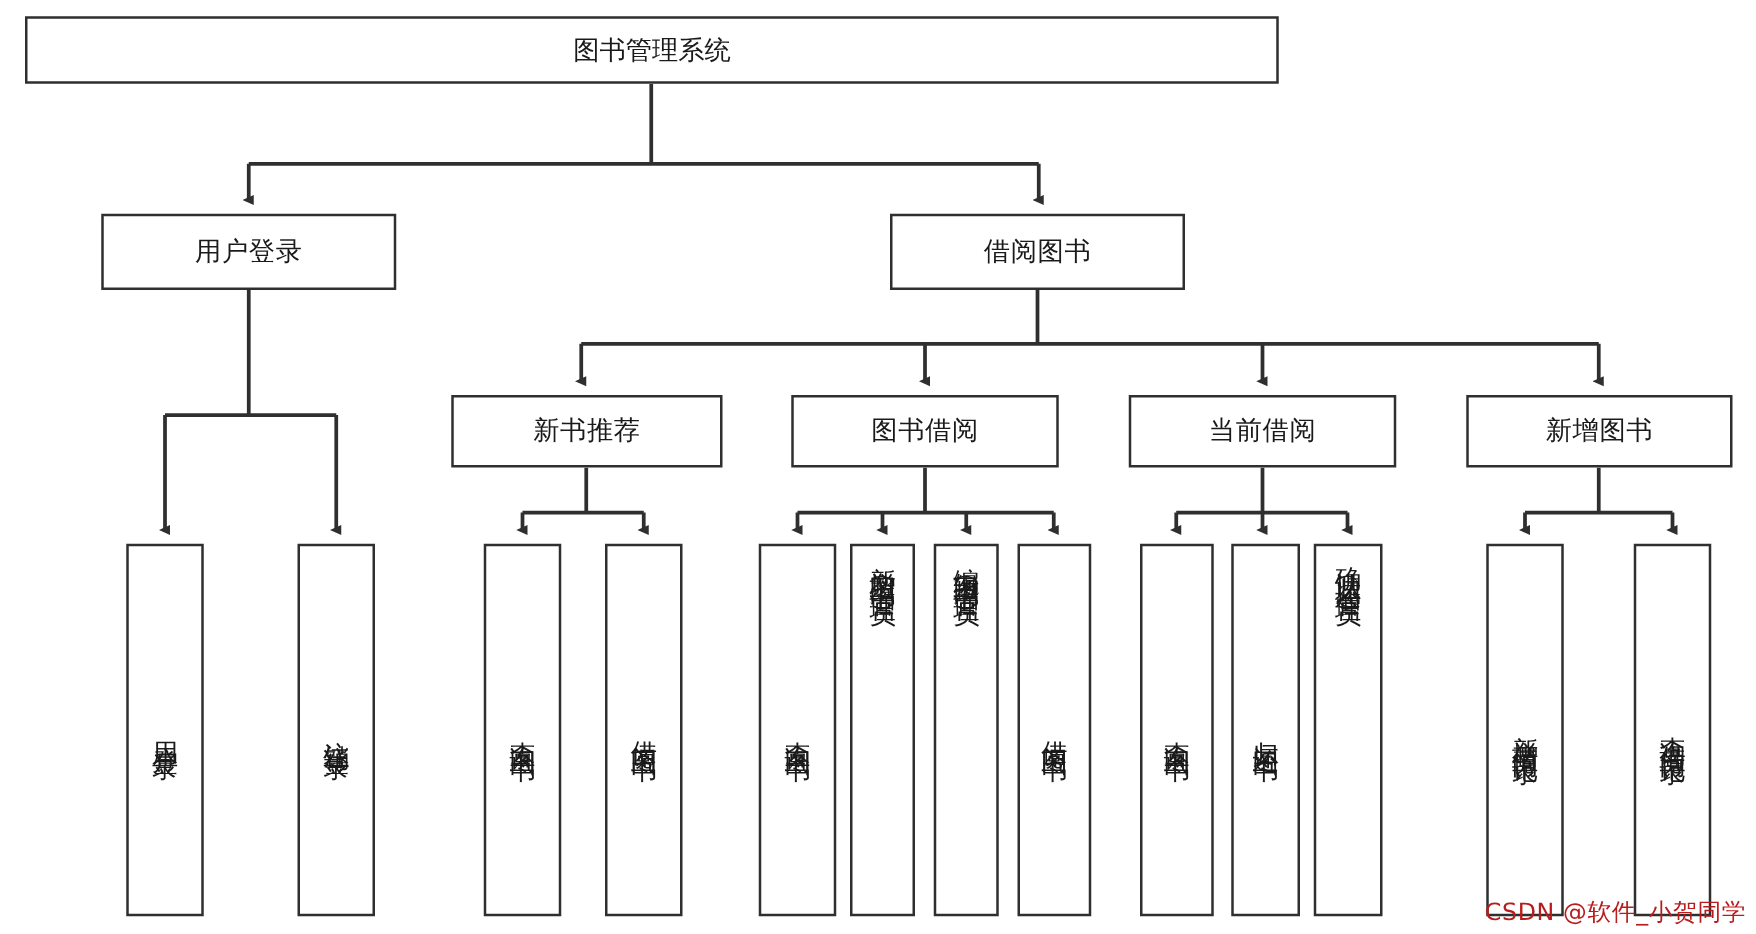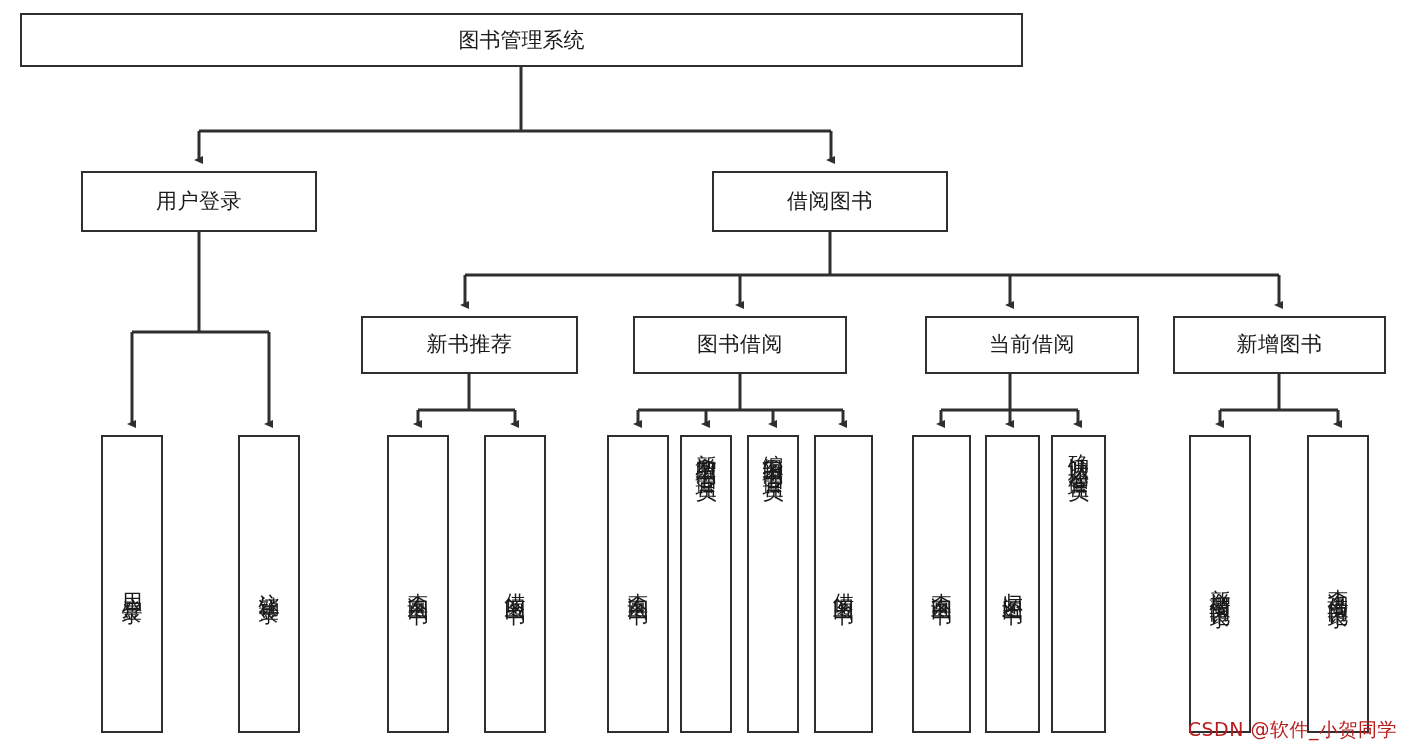--- a/index.html
+++ b/index.html
@@ -146,21 +146,21 @@
   <div class="node h" id="n-l2-1" style="left: 712px; top: 171px; width: 236px; height: 61px;">
     <span>借阅图书</span>
   </div>
 
   <div class="node h" id="n-l3-0" style="left: 361px; top: 316px; width: 217px; height: 58px;">
     <span>新书推荐</span>
   </div>
   <div class="node h" id="n-l3-1" style="left: 633px; top: 316px; width: 214px; height: 58px;">
     <span>图书借阅</span>
   </div>
-  <div class="node h" id="n-l3-2" style="left: 925px; top: 316px; width: 214px; height: 58px;">
+  <div class="node h" id="n-l3-2" style="left: 903px; top: 316px; width: 214px; height: 58px;">
     <span>当前借阅</span>
   </div>
   <div class="node h" id="n-l3-3" style="left: 1173px; top: 316px; width: 213px; height: 58px;">
     <span>新增图书</span>
   </div>
 
   <div class="node leaf" id="n-lf-0" style="left: 101px; top: 435px; width: 62px; height: 298px;">
     <div class="leaf-inner">
         <span class="vtext">用户登录</span>
       </div>

